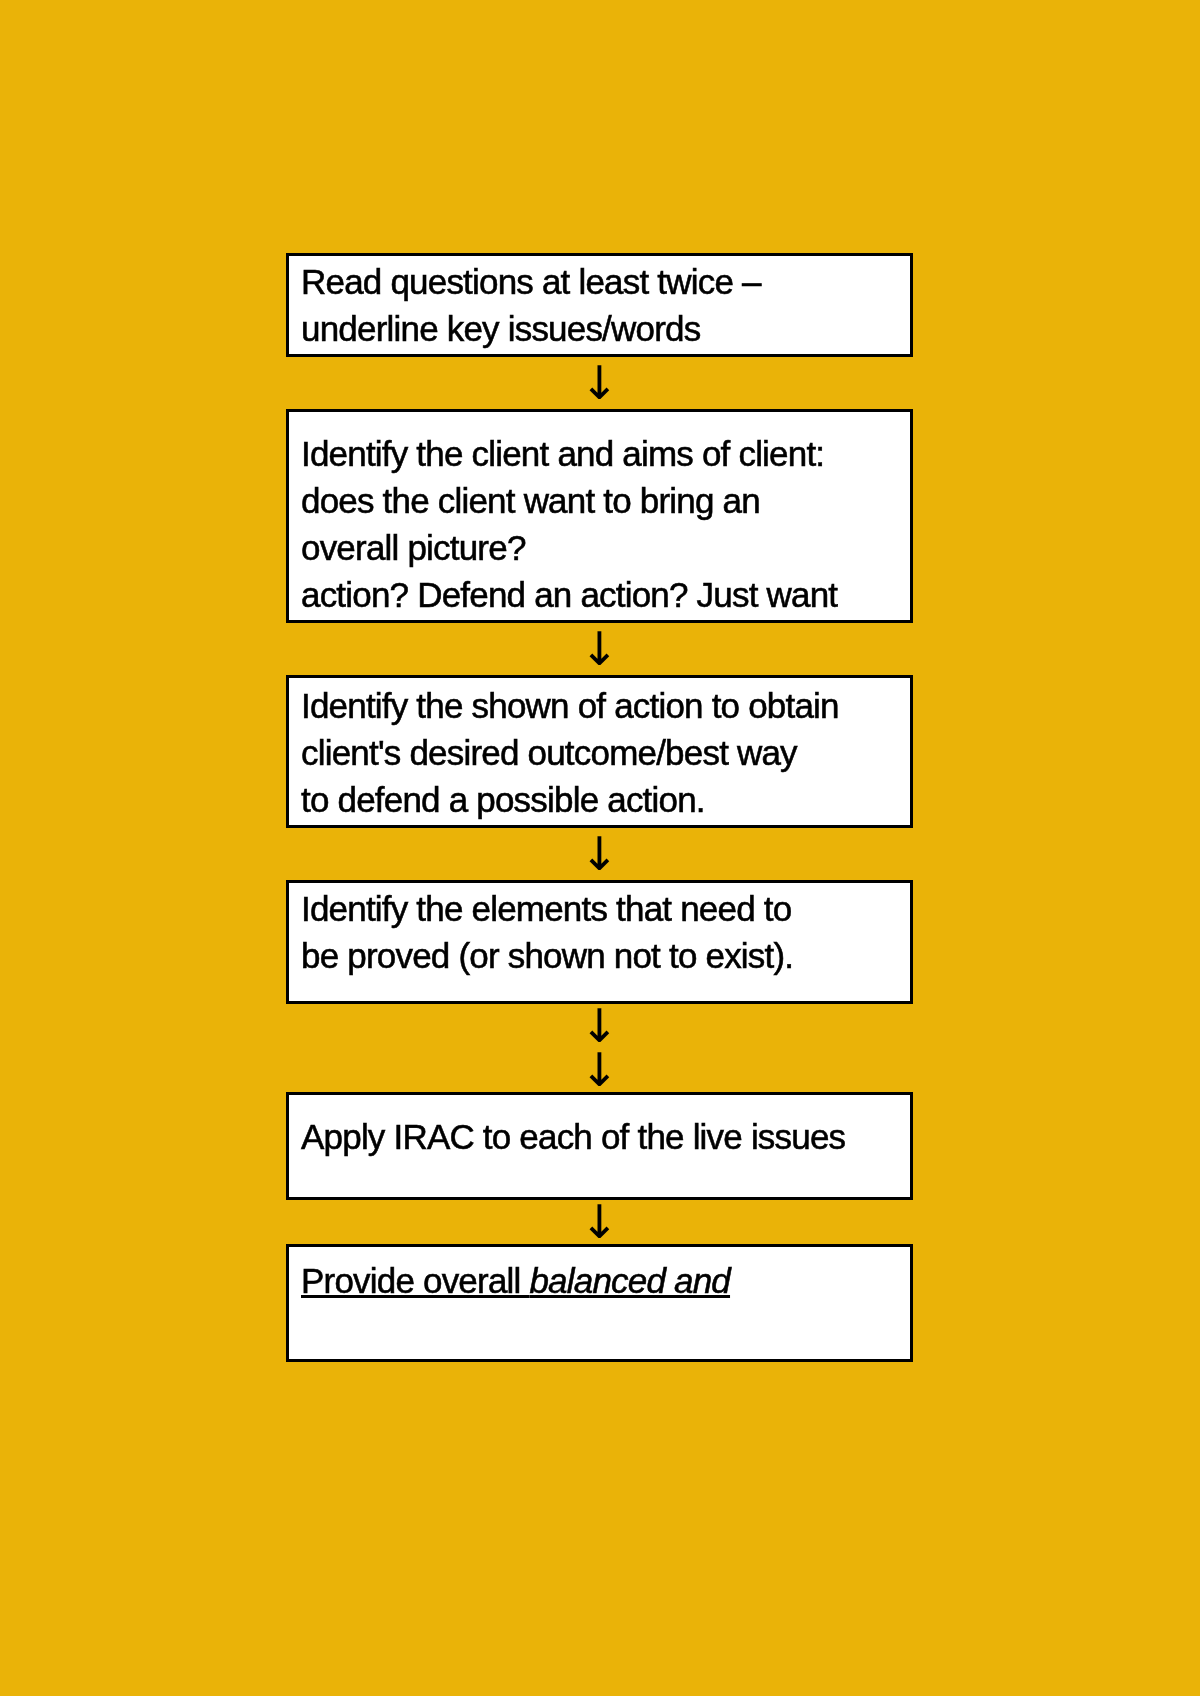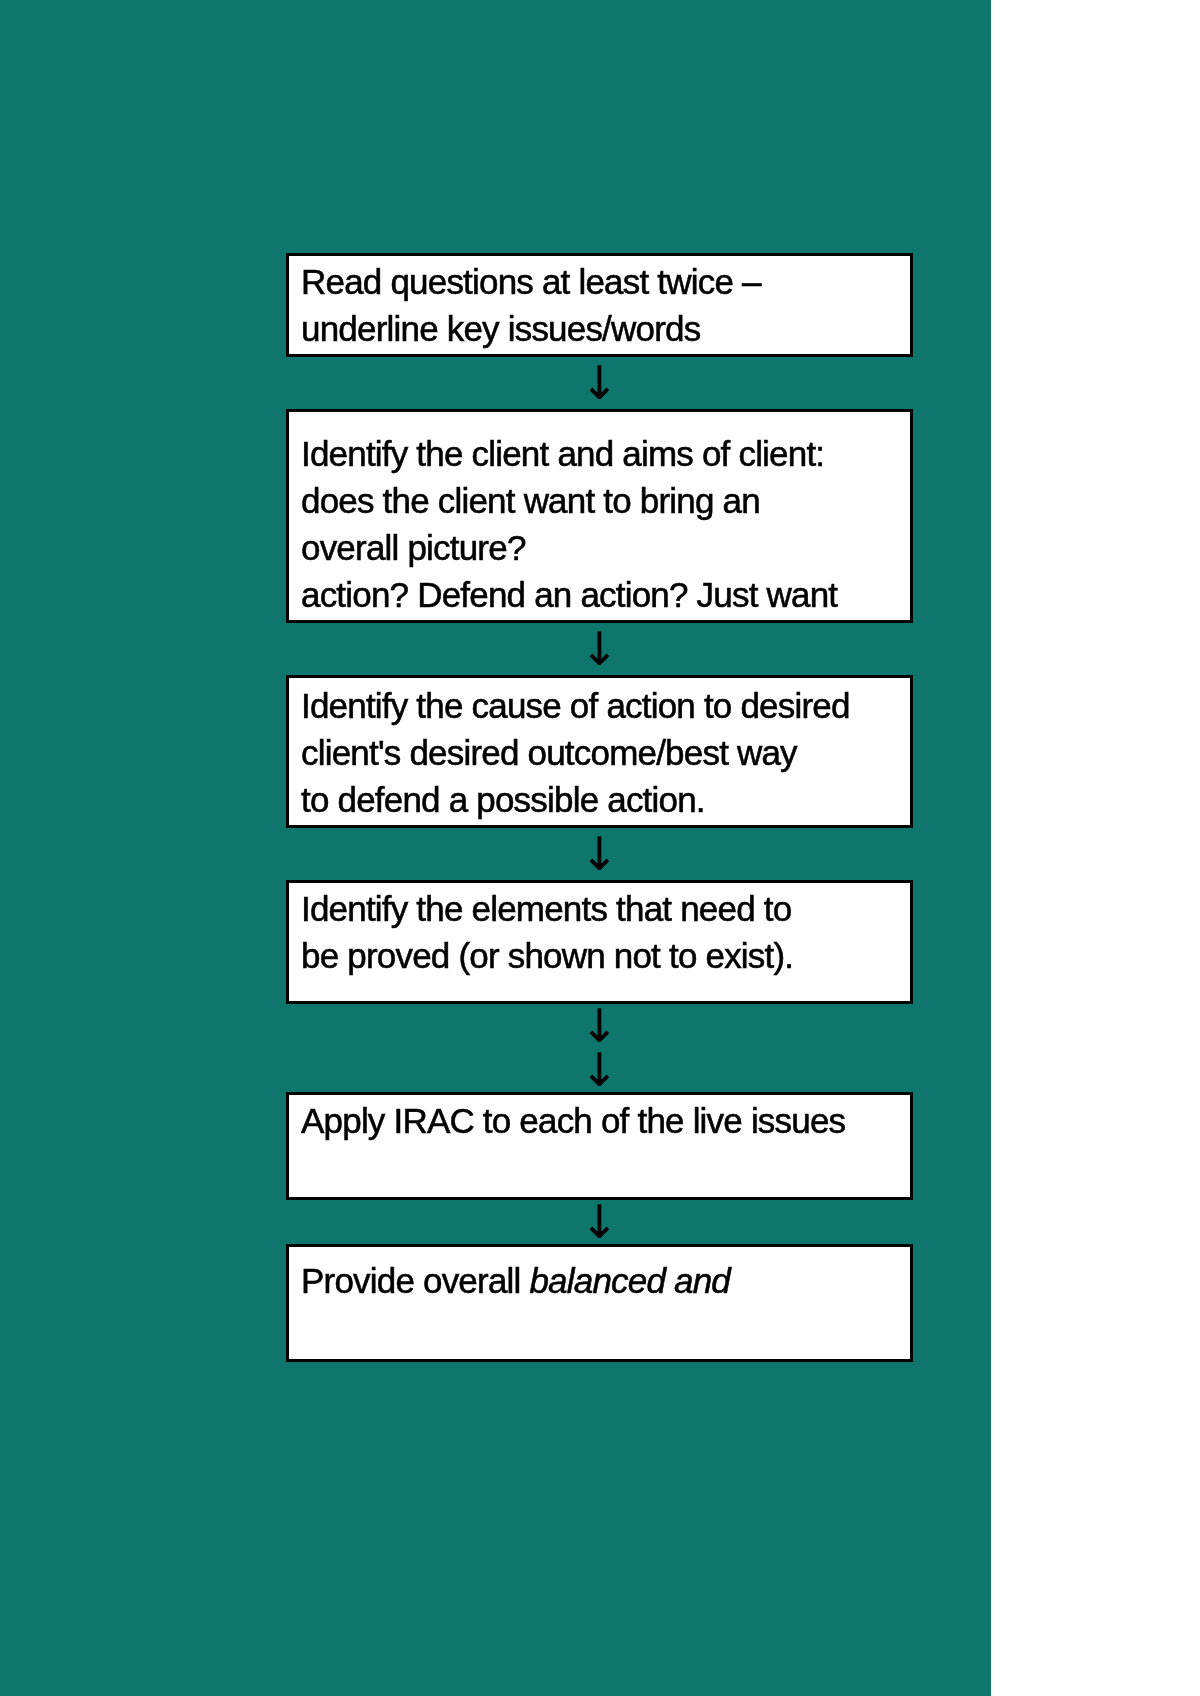--- a/index.html
+++ b/index.html
@@ -2,23 +2,23 @@
 <html><head>
 <meta charset="utf-8">
 <style>
   html, body {
     margin: 0;
     padding: 0;
     background: #ffffff;
   }
   .canvas {
     position: relative;
-    width: 991px;
+    width: 1200px;
     height: 1696px;
-    background: #0f766e;
+    background: #eab308;
     overflow: hidden;
     font-family: "Liberation Sans", "DejaVu Sans", sans-serif;
   }
   .flow {
     position: absolute;
     left: 286px;
     top: 253px;
     width: 627px;
     display: flex;
     flex-direction: column;
@@ -40,24 +40,24 @@
 
   .box-1 { min-height: 100px; }
   .box-2 { min-height: 202px; padding-top: 18px; }
   .box-3 { min-height: 148px; padding-top: 4px; }
   .box-4 { min-height: 124px; }
   .box-5 { min-height: 56px; padding-top: 4px; }
   .box-6 {
     min-height: 108px;
     display: flex;
     flex-direction: column;
-    justify-content: flex-start;
+    justify-content: center;
     padding-bottom: 22px;
   }
-  .box-7 { min-height: 118px; padding-top: 10px; }
+  .box-7 { min-height: 118px; padding-top: 10px; text-decoration: underline; }
 
   .arrow-row {
     box-sizing: border-box;
     height: 52px;
     display: flex;
     align-items: center;
     justify-content: center;
   }
   .arrow-row.short { height: 44px; }
   .arrow {
@@ -87,21 +87,21 @@
       <div class="line"><span>does the client want to bring an</span></div>
       <div class="line"><span>overall picture?</span></div>
       <div class="line"><span>action? Defend an action? Just want</span></div>
     </div>
 
     <div class="arrow-row">
       <span class="arrow">↓</span>
     </div>
 
     <div class="box box-3">
-      <div class="line"><span>Identify the cause of action to desired</span></div>
+      <div class="line"><span>Identify the shown of action to obtain</span></div>
       <div class="line"><span>client's desired outcome/best way</span></div>
       <div class="line"><span>to defend a possible action.</span></div>
     </div>
 
     <div class="arrow-row">
       <span class="arrow">↓</span>
     </div>
 
     <div class="box box-4">
       <div class="line"><span>Identify the elements that need to</span></div>

